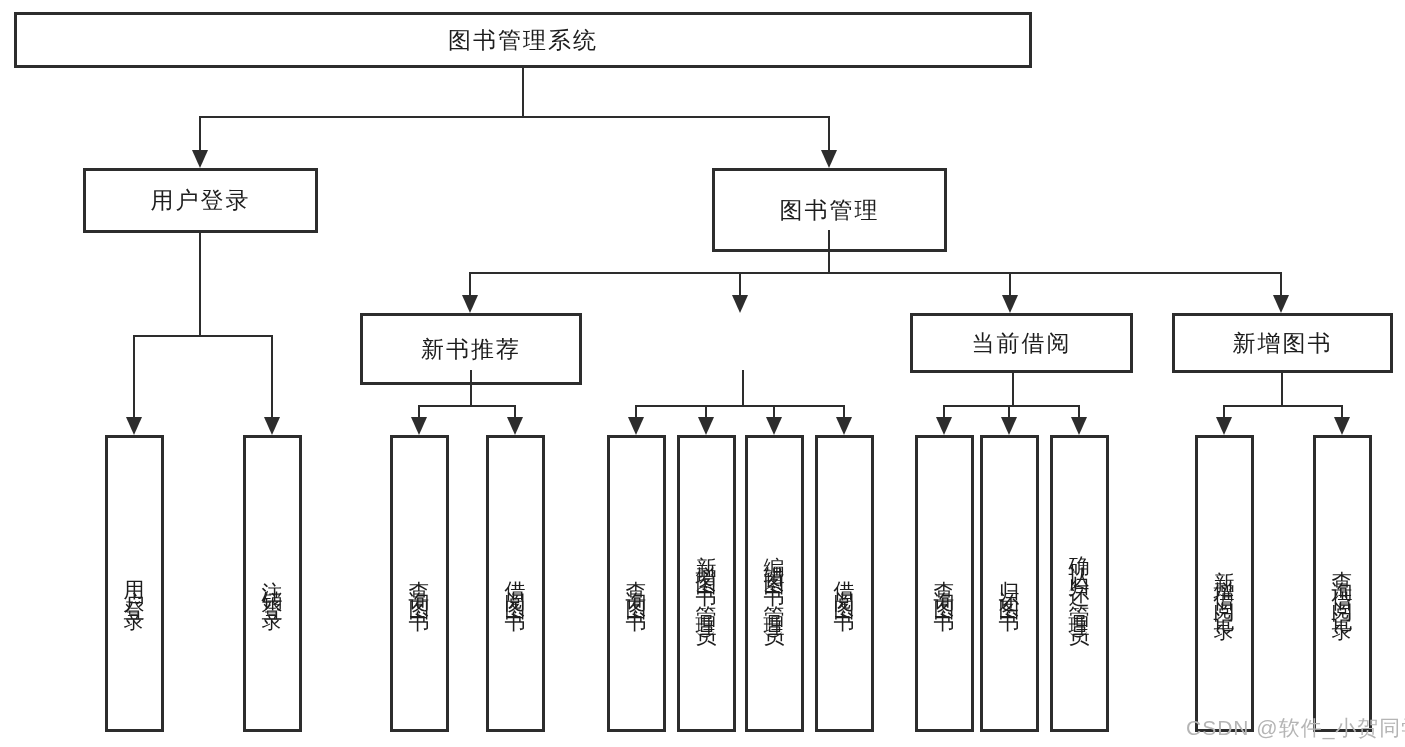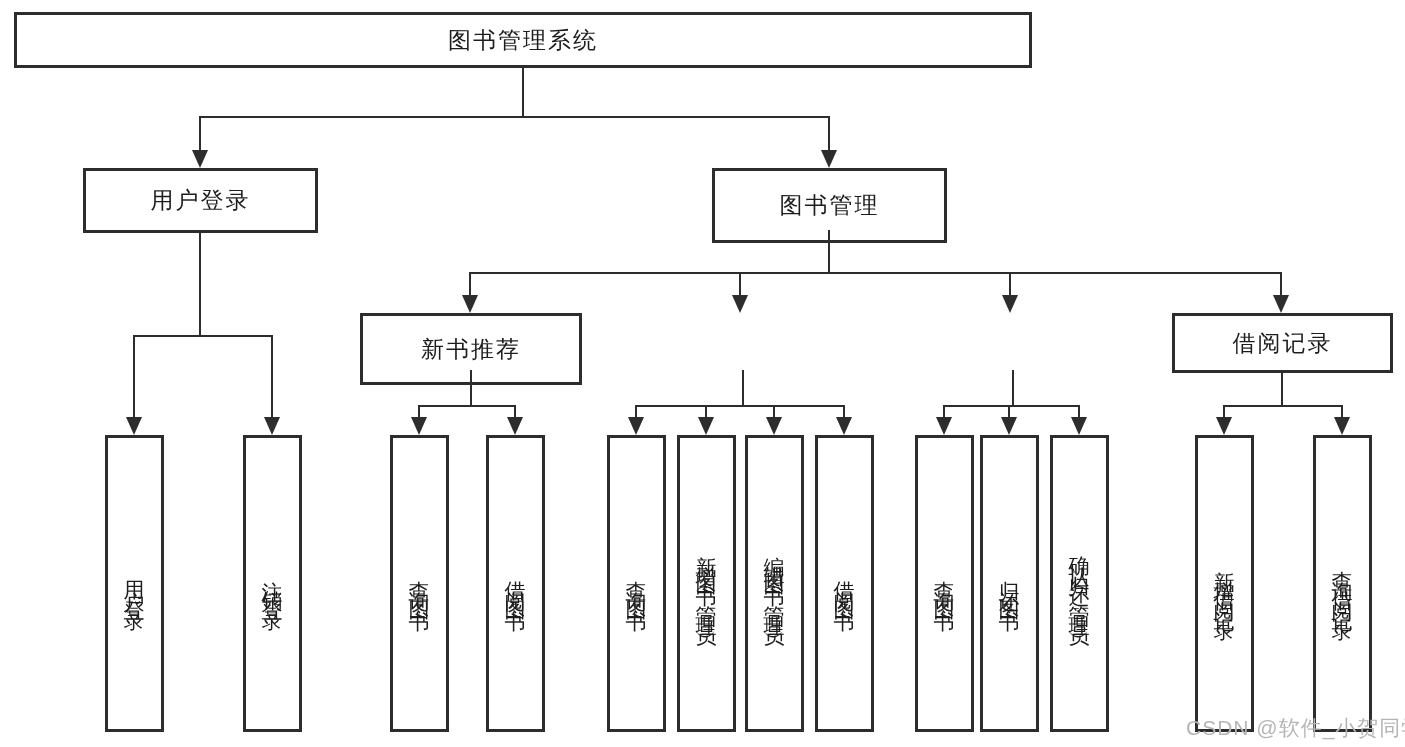--- a/index.html
+++ b/index.html
@@ -43,29 +43,32 @@
 
 <div class="canvas">
 
   <div class="box" style="left:14px;top:12px;width:1018px;height:56px">
     <span class="hlabel">图书管理系统</span>
   </div>
 
   <div class="box" style="left:83px;top:168px;width:235px;height:65px">
     <span class="hlabel">用户登录</span>
   </div>
-  <div class="box" style="left:712px;top:168px;width:235px;height:75px">
+  <div class="box" style="left:712px;top:168px;width:235px;height:84px">
     <span class="hlabel">图书管理</span>
   </div>
 
   <div class="box" style="left:360px;top:313px;width:222px;height:72px">
     <span class="hlabel">新书推荐</span>
   </div>
+  <div class="box" style="left:910px;top:313px;width:223px;height:60px">
+    <span class="hlabel">当前借阅</span>
+  </div>
   <div class="box" style="left:1172px;top:313px;width:221px;height:60px">
-    <span class="hlabel">借阅记录</span>
+    <span class="hlabel">新增图书</span>
   </div>
 
   <div class="box" style="left:105px;top:435px;width:59px;height:297px">
     <span class="vtext">用户登录</span>
   </div>
   <div class="box" style="left:243px;top:435px;width:59px;height:297px">
     <span class="vtext">注销登录</span>
   </div>
 
   <div class="box" style="left:390px;top:435px;width:59px;height:297px">

